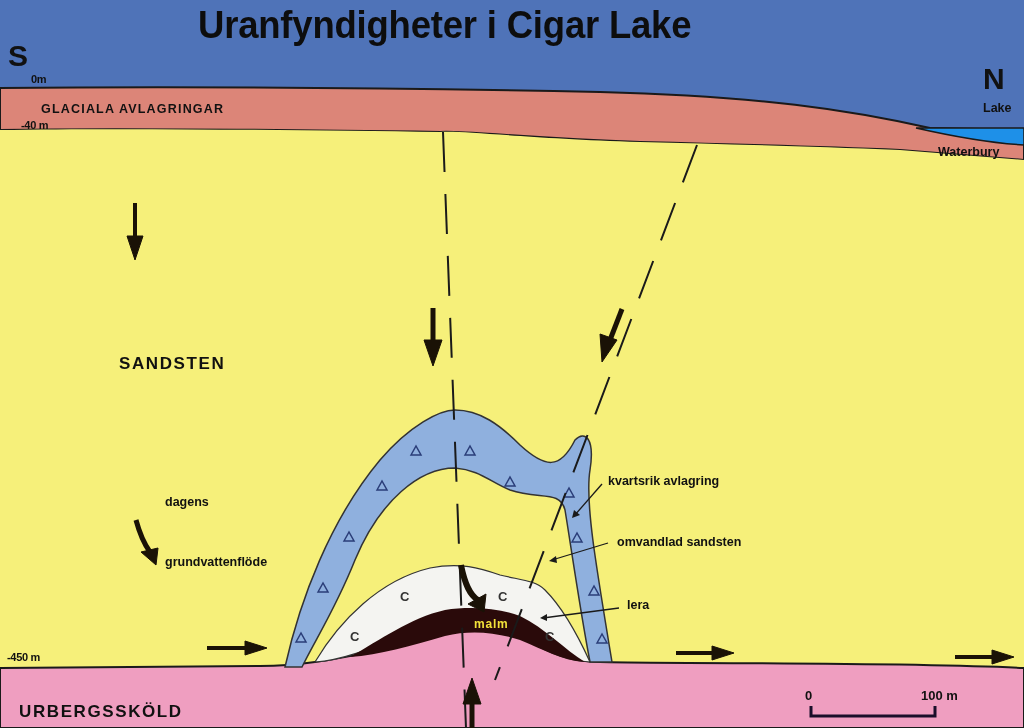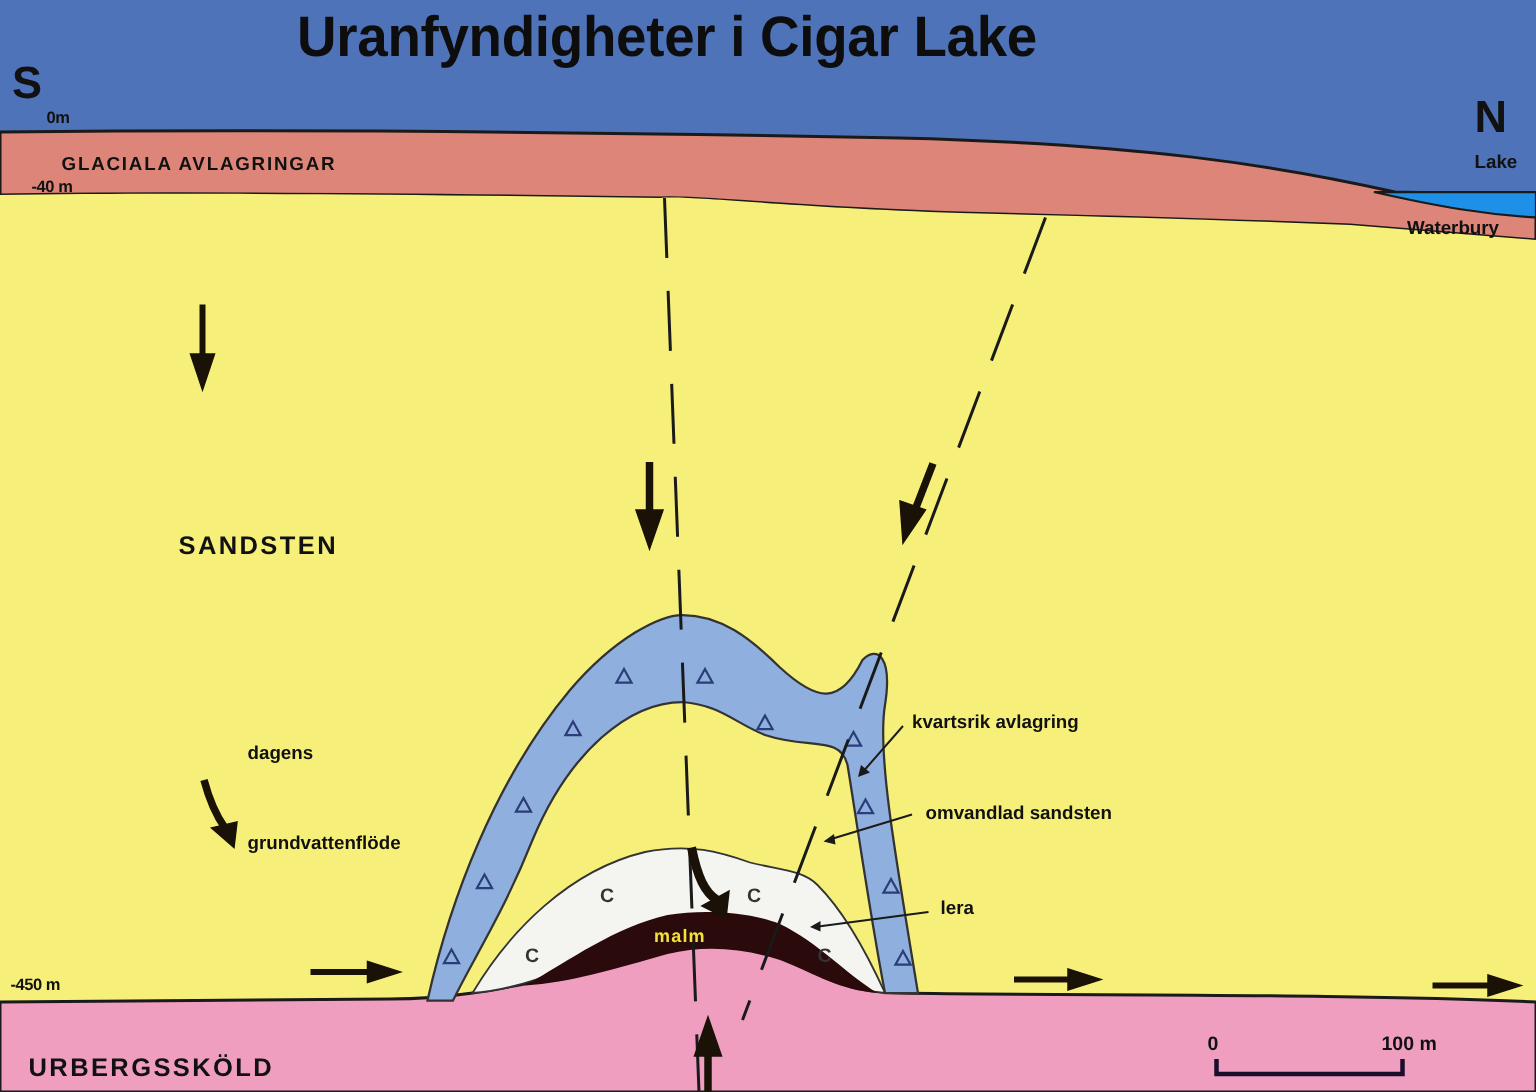--- a/index.html
+++ b/index.html
@@ -124,21 +124,21 @@
   <div class="lbl small" style="left:938px;top:98px;margin-top:48px;">Waterbury</div>
   <div class="lbl small" style="left:938px;top:102px;margin-left:45px;">Lake</div>
 
   <div class="lbl small" style="left:165px;top:496px;">dagens</div>
   <div class="lbl small" style="left:165px;top:512px;margin-top:44px;">grundvattenflöde</div>
 
   <div class="lbl small" style="left:608px;top:475px;">kvartsrik avlagring</div>
   <div class="lbl small" style="left:617px;top:536px;">omvandlad sandsten</div>
   <div class="lbl small" style="left:627px;top:599px;">lera</div>
 
-  <div class="lbl malm" style="left:436px;top:618px;">malm</div>
+  <div class="lbl malm" style="left:474px;top:618px;">malm</div>
 
   <div class="cmark" style="left:400px;top:589px;">C</div>
   <div class="cmark" style="left:498px;top:589px;">C</div>
   <div class="cmark" style="left:350px;top:629px;">C</div>
   <div class="cmark" style="left:545px;top:629px;">C</div>
 
   <div class="lbl small" style="left:805px;top:689px;font-size:13px;">0</div>
   <div class="lbl small" style="left:921px;top:689px;font-size:13px;">100 m</div>
 </div>
 

